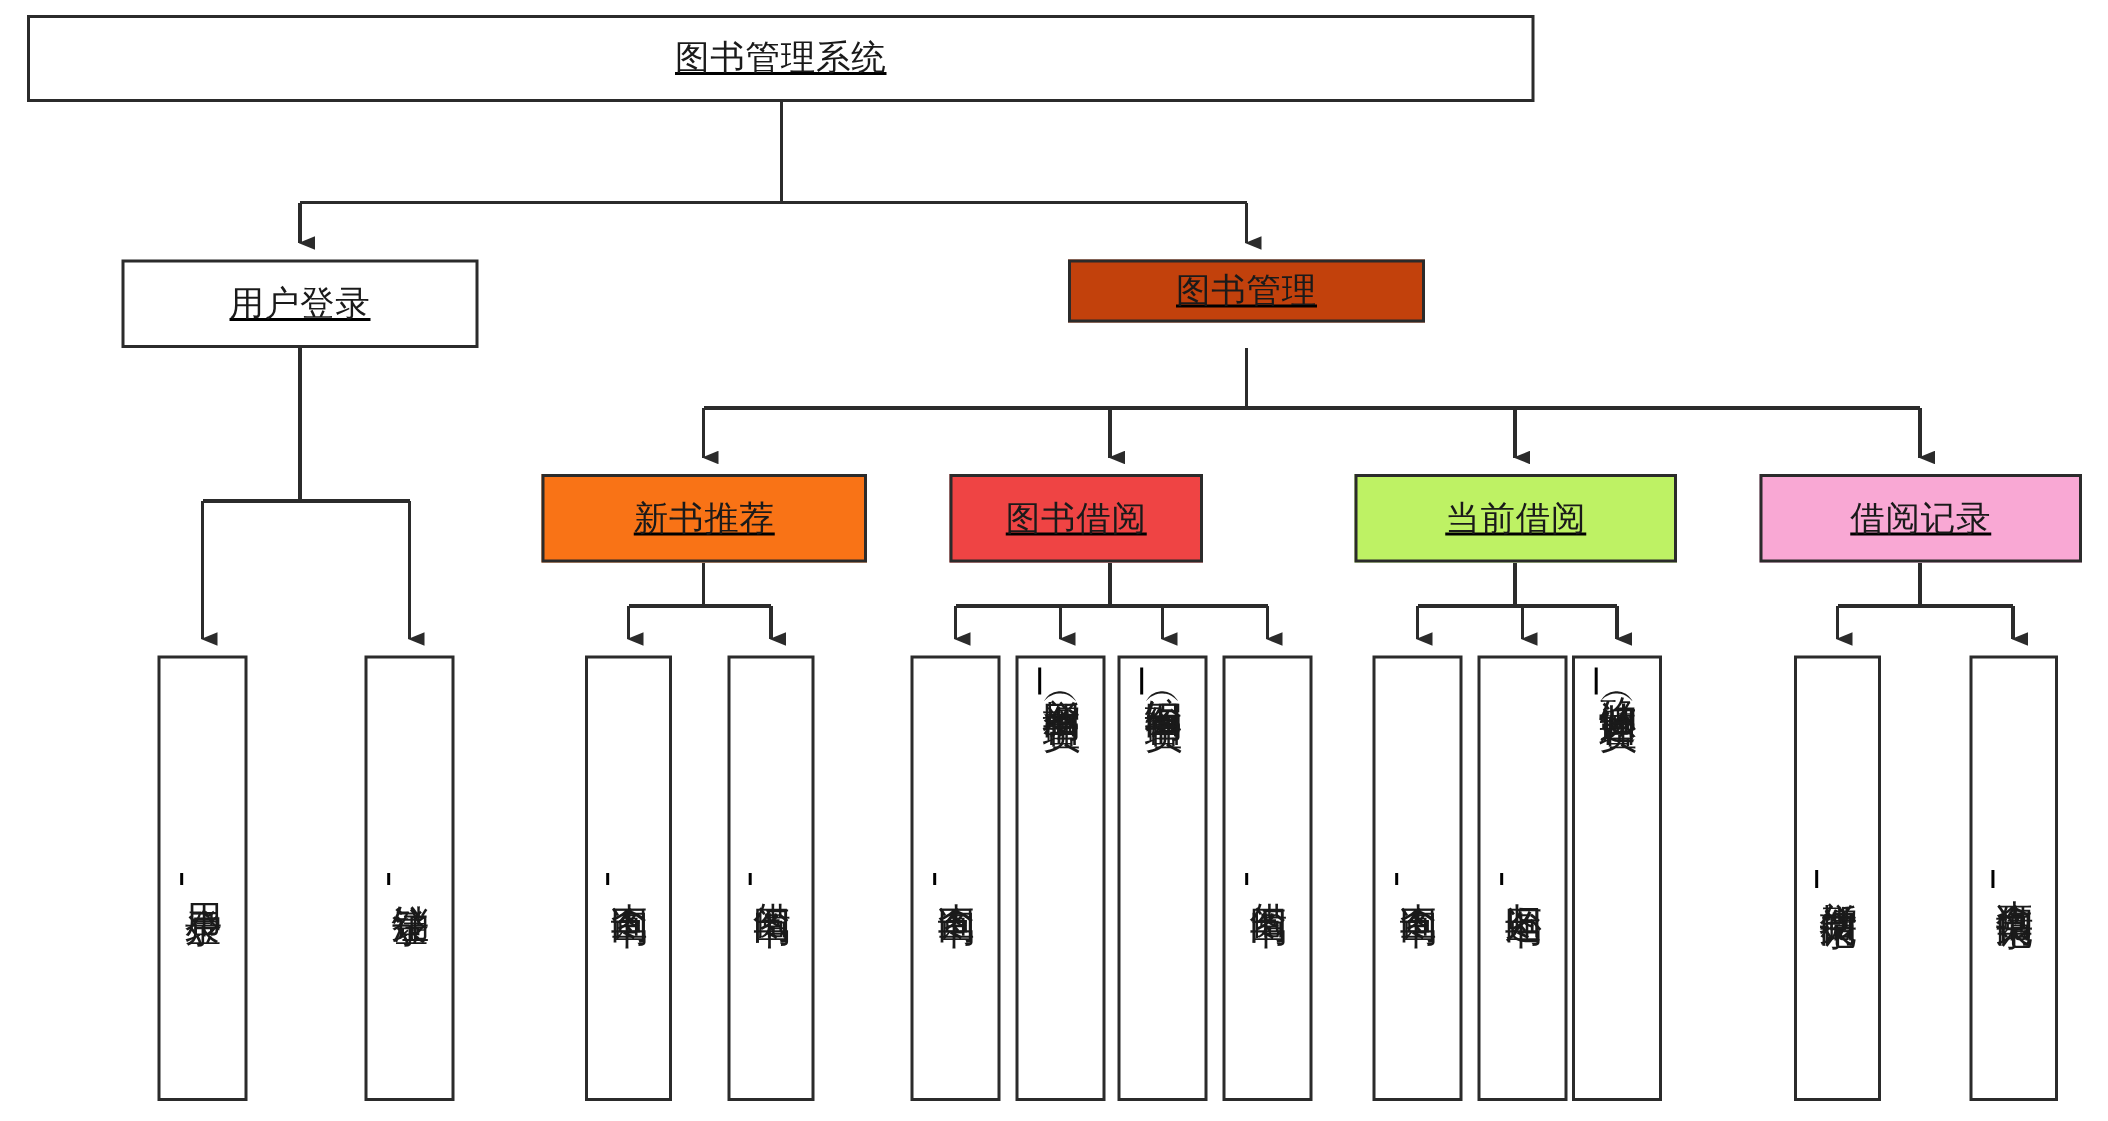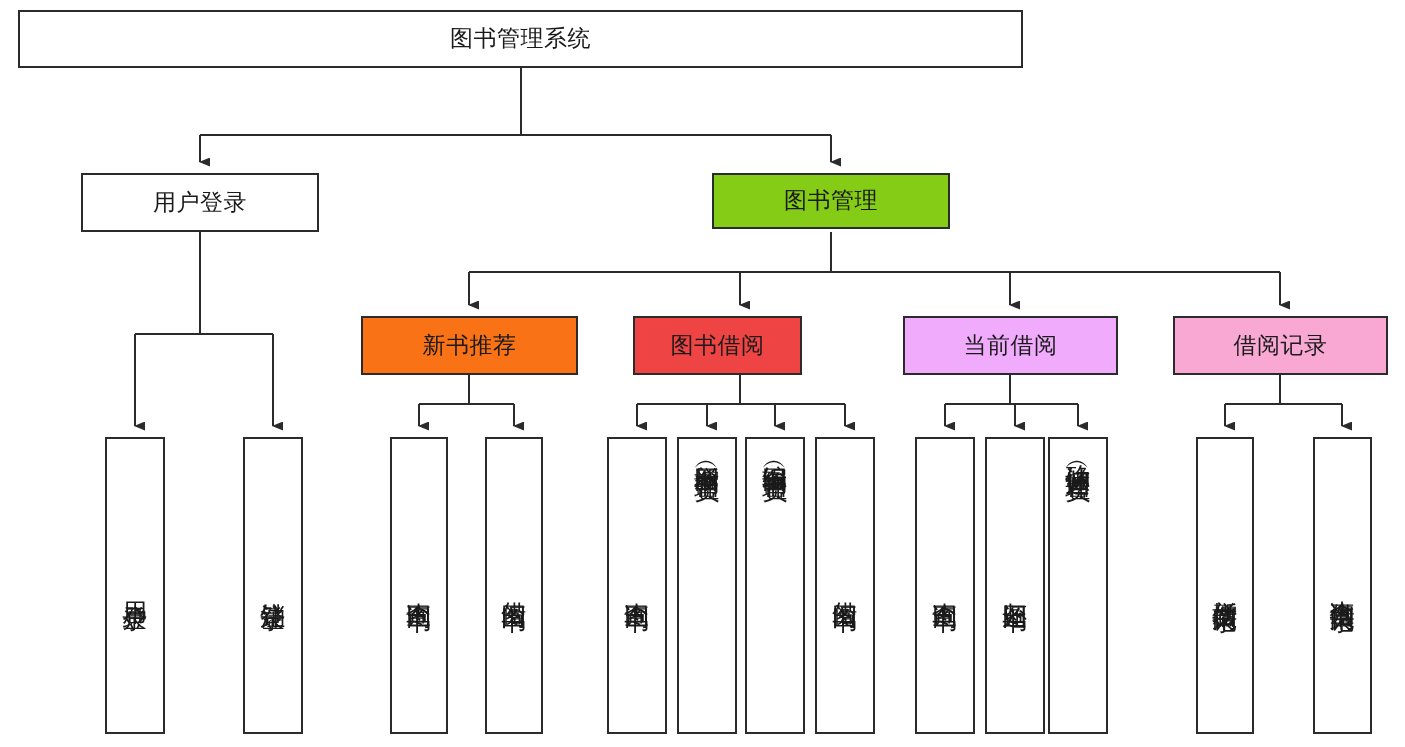--- a/index.html
+++ b/index.html
@@ -30,20 +30,21 @@
   }
   .node {
     position: absolute;
     box-sizing: border-box;
     background: #ffffff;
     border: 2px solid #d946ef;
     display: flex;
     align-items: center;
     justify-content: center;
     overflow: hidden;
+    text-decoration: underline;
   }
   .node .label {
     color: #1a1a1a;
     line-height: 1.18;
     text-align: center;
     white-space: pre;
     letter-spacing: 0.5px;
   }
   
   .node.horiz .label {
@@ -123,30 +124,30 @@
       </g>
   </svg>
 
   <div id="nodes-layer">
       <div class="node horiz" style="left: 18px; top: 10px; width: 1005px; height: 58px; border-color: rgb(43, 43, 43); background: rgb(255, 255, 255);">
         <span class="label" style="color: rgb(26, 26, 26);">图书管理系统</span>
       </div>
       <div class="node horiz" style="left: 81px; top: 173px; width: 238px; height: 59px; border-color: rgb(43, 43, 43); background: rgb(255, 255, 255);">
         <span class="label" style="color: rgb(26, 26, 26);">用户登录</span>
       </div>
-      <div class="node horiz" style="left: 712px; top: 173px; width: 238px; height: 56px; border-color: rgb(43, 43, 43); background: #84cc16;">
+      <div class="node horiz" style="left: 712px; top: 173px; width: 238px; height: 42px; border-color: rgb(43, 43, 43); background: #c2410c;">
         <span class="label" style="color: rgb(26, 26, 26);">图书管理</span>
       </div>
       <div class="node horiz" style="left: 361px; top: 316px; width: 217px; height: 59px; border-color: rgb(43, 43, 43); background: #f97316;">
         <span class="label" style="color: rgb(26, 26, 26);">新书推荐</span>
       </div>
       <div class="node horiz" style="left: 633px; top: 316px; width: 169px; height: 59px; border-color: rgb(43, 43, 43); background: #ef4444;">
         <span class="label" style="color: rgb(26, 26, 26);">图书借阅</span>
       </div>
-      <div class="node horiz" style="left: 903px; top: 316px; width: 215px; height: 59px; border-color: rgb(43, 43, 43); background: #f0abfc;">
+      <div class="node horiz" style="left: 903px; top: 316px; width: 215px; height: 59px; border-color: rgb(43, 43, 43); background: #bef264;">
         <span class="label" style="color: rgb(26, 26, 26);">当前借阅</span>
       </div>
       <div class="node horiz" style="left: 1173px; top: 316px; width: 215px; height: 59px; border-color: rgb(43, 43, 43); background: #f9a8d4;">
         <span class="label" style="color: rgb(26, 26, 26);">借阅记录</span>
       </div>
       <div class="node vert" style="left: 105px; top: 437px; width: 60px; height: 297px; border-color: rgb(43, 43, 43); background: rgb(255, 255, 255);">
         <span class="label" style="color: rgb(26, 26, 26);">用户登录</span>
       </div>
       <div class="node vert" style="left: 243px; top: 437px; width: 60px; height: 297px; border-color: rgb(43, 43, 43); background: rgb(255, 255, 255);">
         <span class="label" style="color: rgb(26, 26, 26);">注销登录</span>

